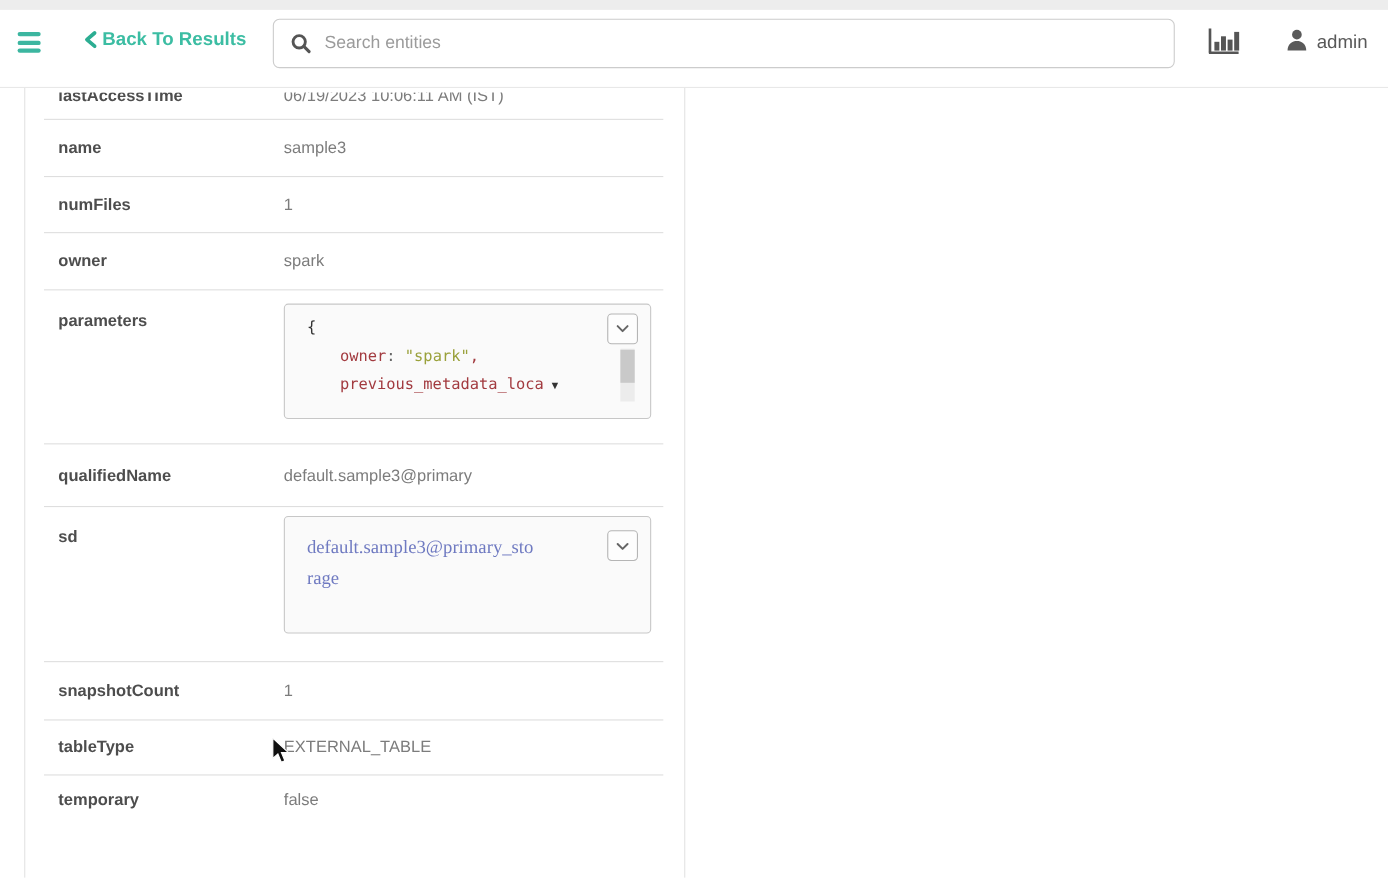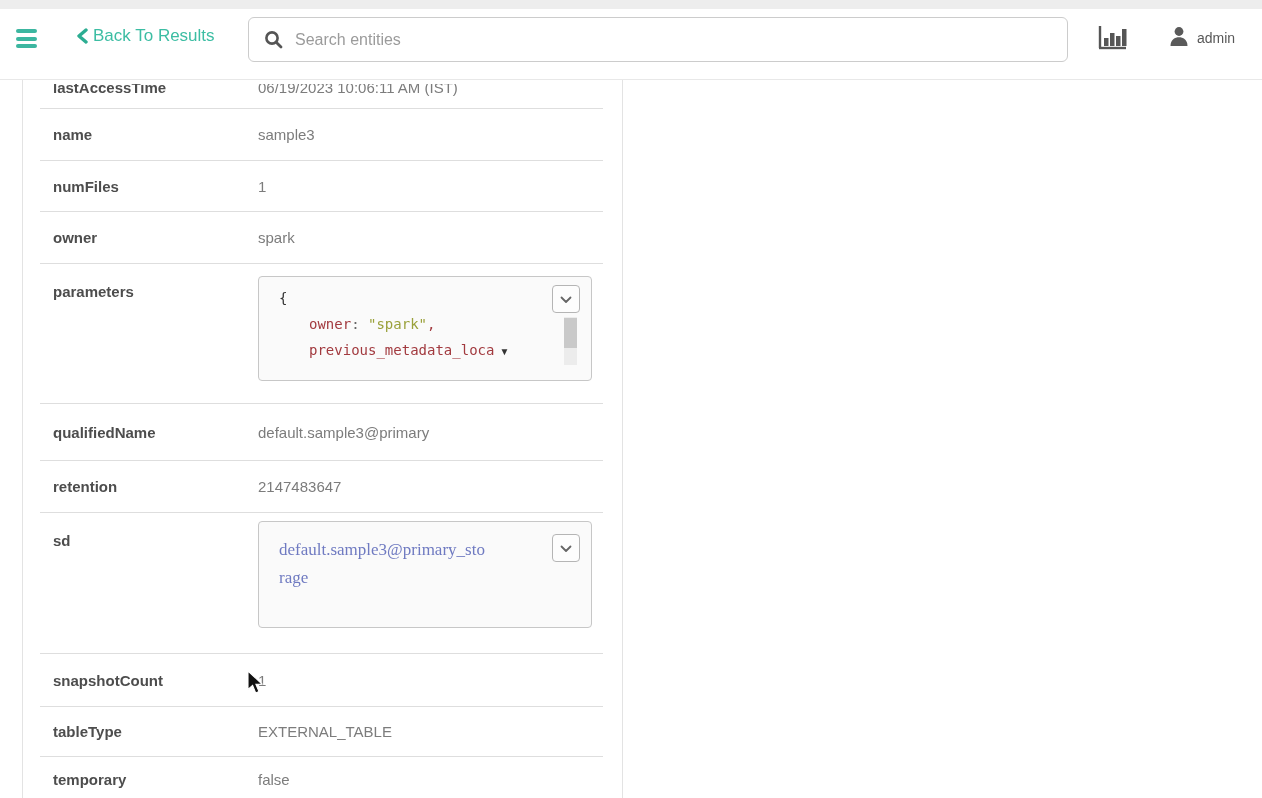--- a/index.html
+++ b/index.html
@@ -9,33 +9,33 @@
 
   
   .top-strip { position:absolute; left:0; top:0; width:1262px; height:9px; background:#ededed; }
 
   
   .header { position:absolute; left:0; top:9px; width:1262px; height:71px; background:#fff;
             border-bottom:1px solid #e8e8e8; }
   .hamburger { position:absolute; left:16px; top:20px; width:22px; height:19px; cursor:pointer; }
   .hamburger span { display:block; width:21px; height:4px; background:#3cb6a0; border-radius:2px; margin-bottom:3.5px; }
   .back-link { position:absolute; left:76px; top:17px; display:flex; align-items:center;
-               color:#3cbda3; font-size:17px; font-weight:400; cursor:pointer; }
+               color:#3cbda3; font-size:17px; font-weight:700; cursor:pointer; }
   .back-chevron { margin-right:4px; display:flex; }
   .search-wrap { position:absolute; left:248px; top:8px; width:820px; height:45px;
                  border:1px solid #cccccc; border-radius:6px; background:#fff;
                  display:flex; align-items:center; }
   .search-icon { margin:0 12px 0 15px; display:flex; }
   .search-input { border:none; outline:none; flex:1; font-size:16px; color:#a16207;
                   font-family:"Liberation Sans", sans-serif; background:transparent; }
   .search-input::placeholder { color:#9b9b9b; }
   .stats-btn { position:absolute; left:1094px; top:14px; width:36px; height:34px; cursor:pointer;
                display:flex; align-items:center; justify-content:center; }
   .user-menu { position:absolute; left:1168px; top:16px; display:flex; align-items:center;
-               cursor:pointer; color:#565656; font-size:14px; }
+               cursor:pointer; color:#565656; font-size:17px; }
   .user-menu .uname { margin-left:7px; color:#585858; }
 
   
   .panel-left-edge { position:absolute; left:22px; top:80px; width:1px; height:718px; background:#e3e3e3; }
   .v-divider { position:absolute; left:622px; top:80px; width:1px; height:718px; background:#e3e3e3; }
 
   
   .ptable { position:absolute; left:40px; top:84px; width:563px; }
   .prow { display:flex; border-bottom:1px solid #dedede; align-items:center; }
   .prow.noborder { border-bottom:none; }
@@ -181,24 +181,20 @@
           </div>
         </div>
       </div>
     </div>
 
     <div class="prow" style="height:57px">
       <div class="pkey">qualifiedName</div>
       <div class="pval">default.sample3@primary</div>
     </div>
 
-    <div class="prow" style="height:52px">
-      <div class="pkey">retention</div>
-      <div class="pval">2147483647</div>
-    </div>
 
     <div class="prow tall" style="height:141px">
       <div class="pkey">sd</div>
       <div class="pval">
         <div class="codebox sd">
           <div class="sd-line">default.sample3@primary_sto</div>
           <div class="sd-line">rage</div>
           <div class="expand-btn sd-pos">
             <span>
               <svg width="12" height="8" viewBox="0 0 12 8">

